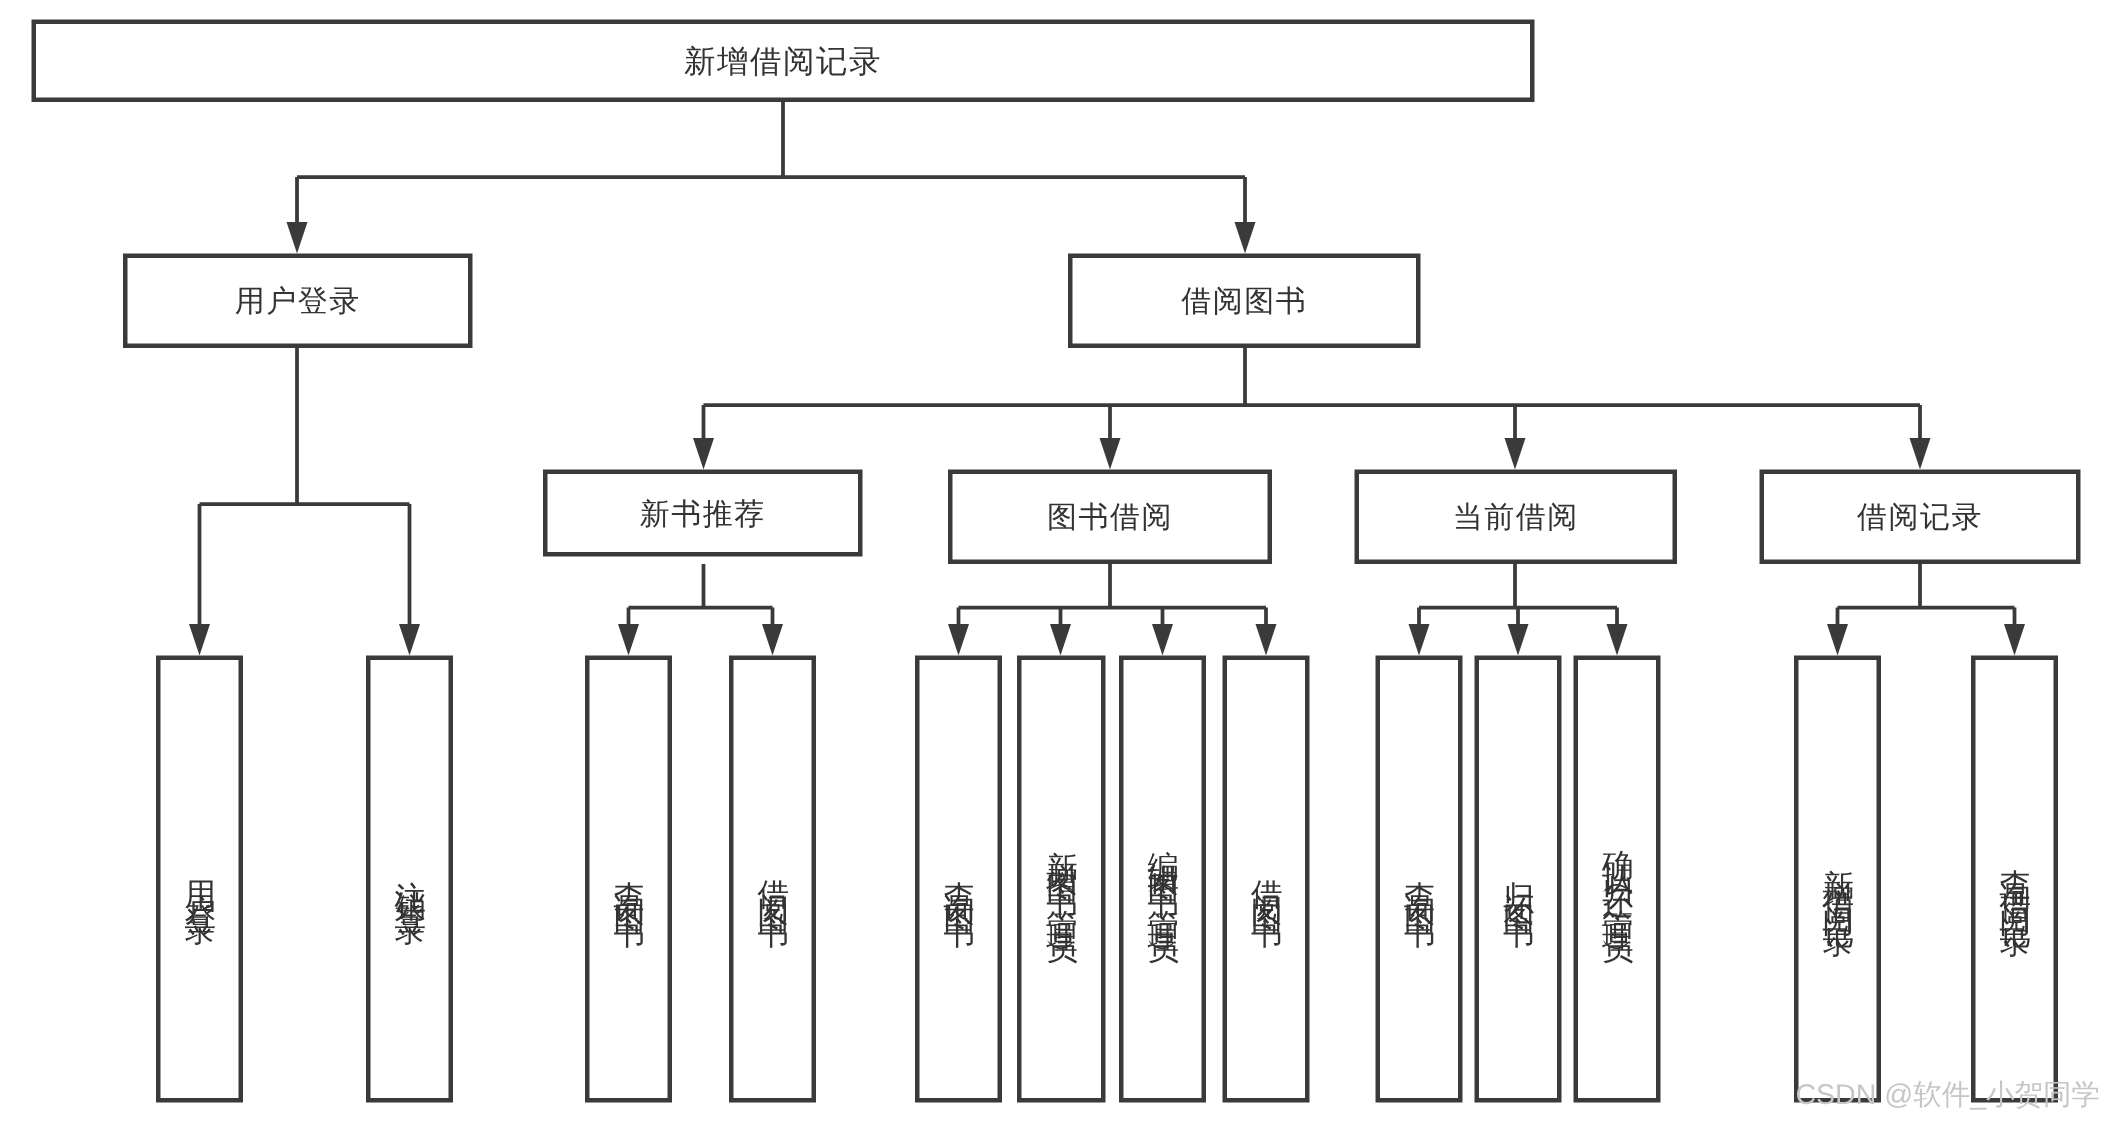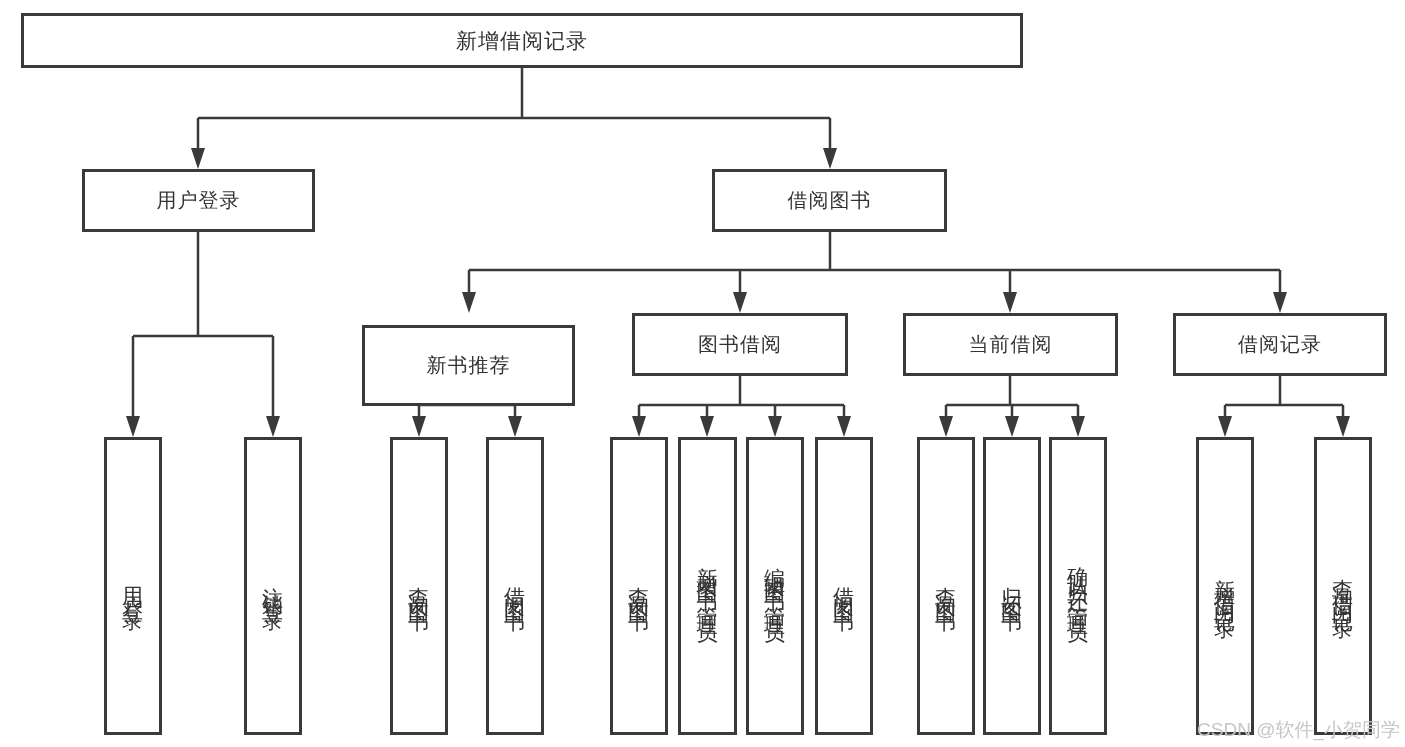--- a/index.html
+++ b/index.html
@@ -107,21 +107,21 @@
     <span class="hlabel">新增借阅记录</span>
   </div>
 
   <div class="node" style="left:82px;top:169px;width:233px;height:63px">
     <span class="hlabel">用户登录</span>
   </div>
   <div class="node" style="left:712px;top:169px;width:235px;height:63px">
     <span class="hlabel">借阅图书</span>
   </div>
 
-  <div class="node" style="left:362px;top:325px;width:213px;height:81px">
+  <div class="node" style="left:362px;top:313px;width:213px;height:58px">
     <span class="hlabel">新书推荐</span>
   </div>
   <div class="node" style="left:632px;top:313px;width:216px;height:63px">
     <span class="hlabel">图书借阅</span>
   </div>
   <div class="node" style="left:903px;top:313px;width:215px;height:63px">
     <span class="hlabel">当前借阅</span>
   </div>
   <div class="node" style="left:1173px;top:313px;width:214px;height:63px">
     <span class="hlabel">借阅记录</span>

